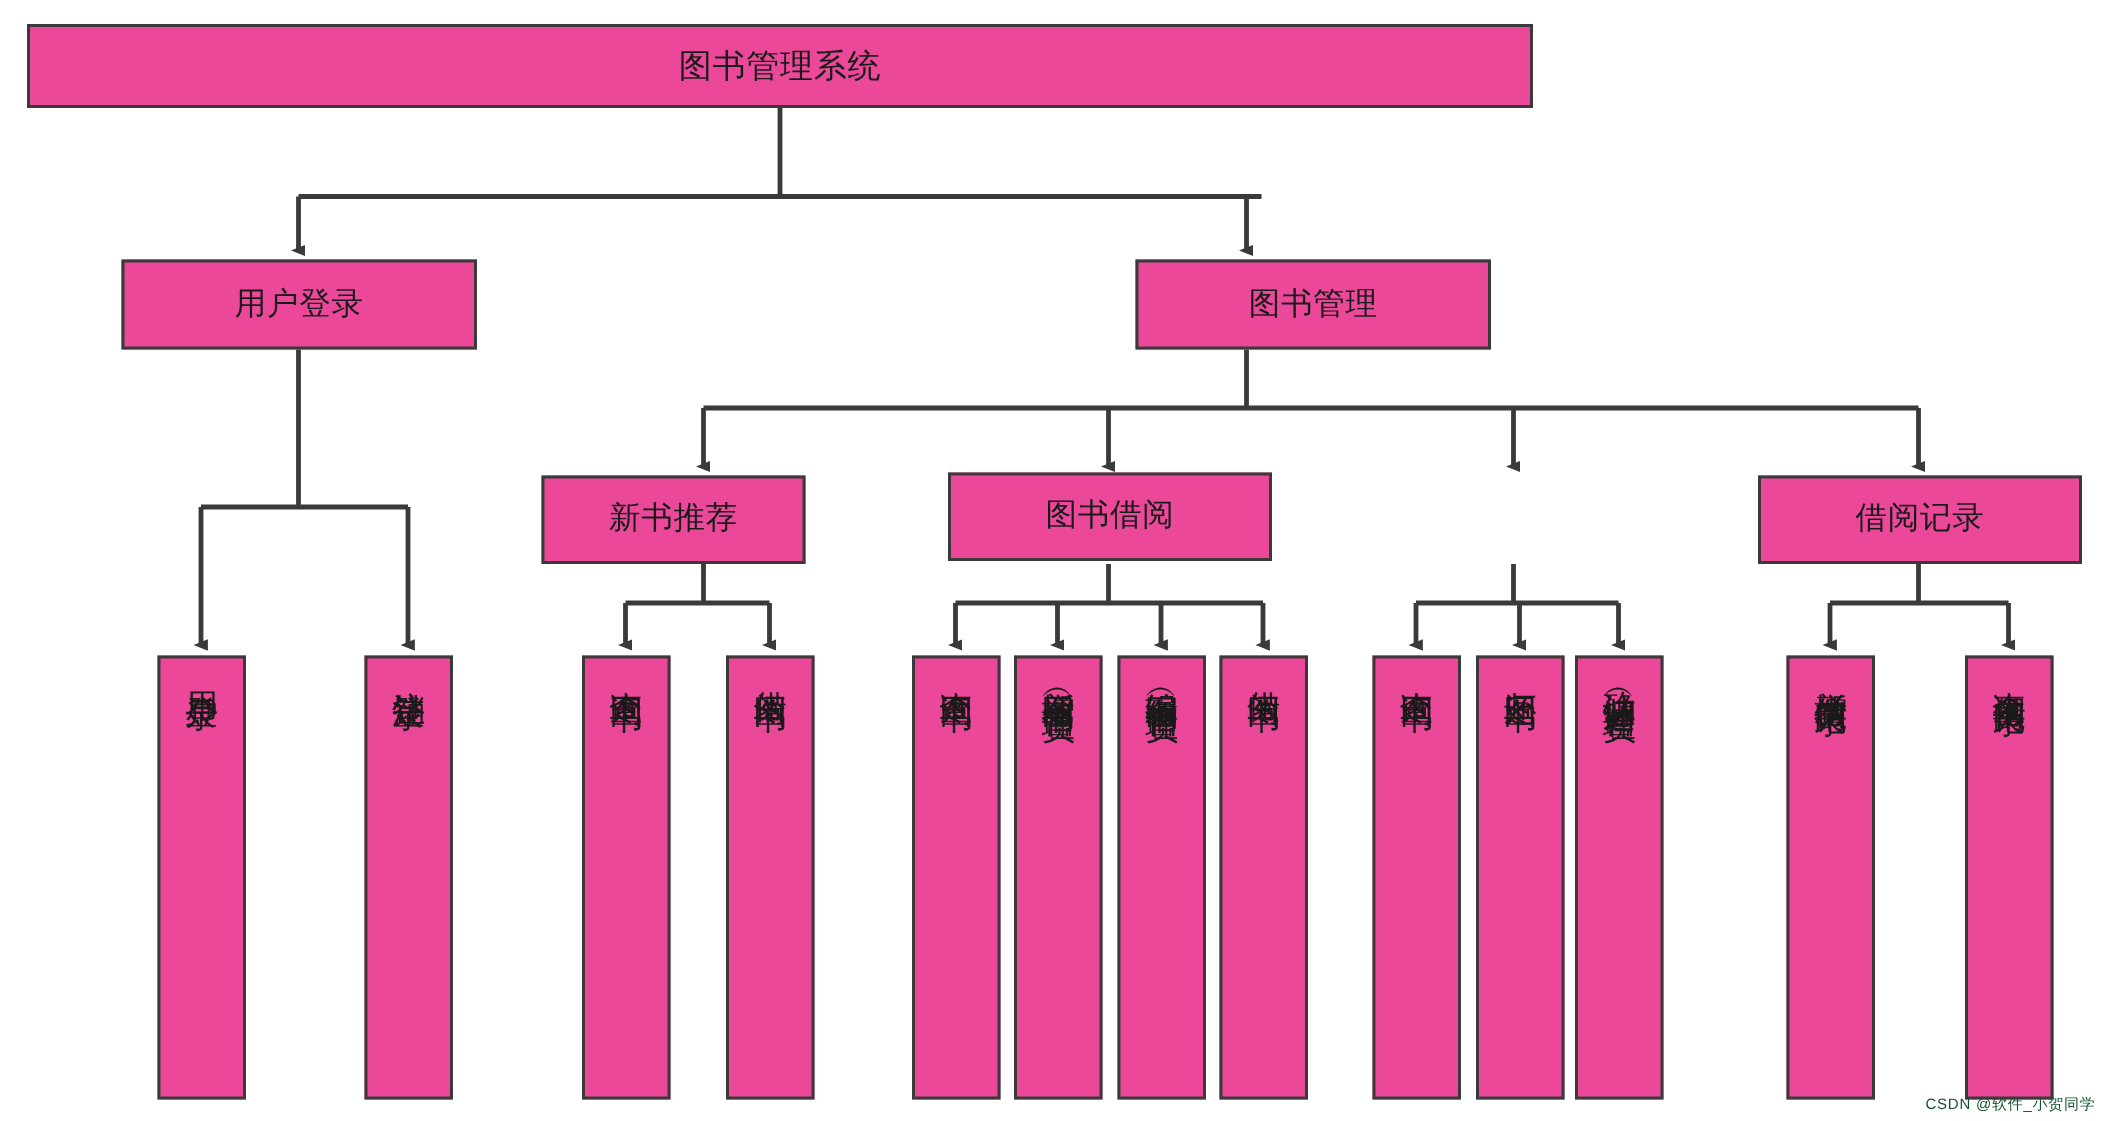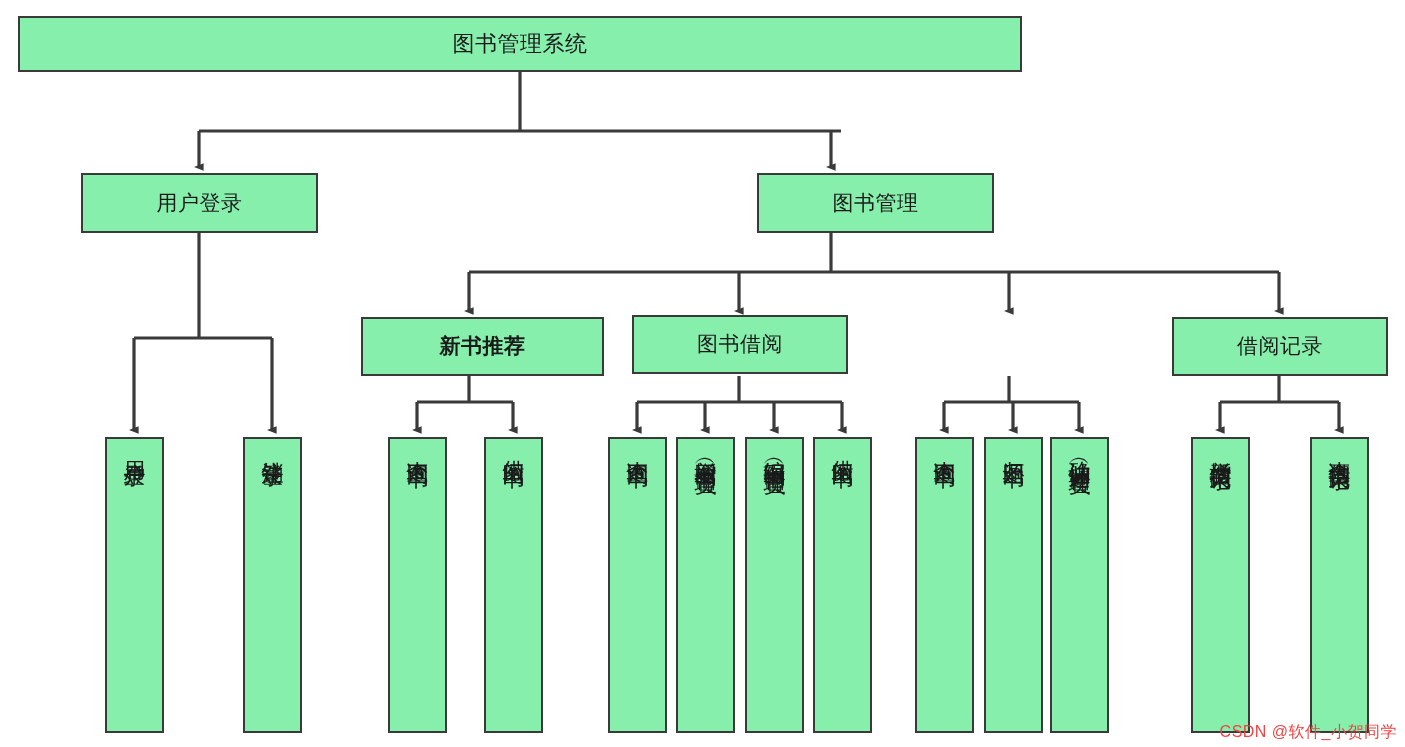--- a/index.html
+++ b/index.html
@@ -22,21 +22,21 @@
     position: absolute;
     left: 0;
     top: 0;
     width: 1405px;
     height: 747px;
     pointer-events: none;
   }
   .node {
     position: absolute;
     box-sizing: border-box;
-    background: #86efac;
+    background: #ec4899;
     border: 2.5px solid #3a3a3a;
     display: flex;
     align-items: center;
     justify-content: center;
     color: #1a1a1a;
     z-index: 2;
   }
   .node .node-label {
     display: block;
     text-align: center;
@@ -62,22 +62,22 @@
     text-orientation: upright;
     font-size: 22px;
     line-height: 1.0;
     letter-spacing: 2px;
     white-space: nowrap;
   }
   .watermark {
     position: absolute;
     right: 8px;
     bottom: 4px;
-    font-size: 16px;
-    color: #ef4444;
+    font-size: 10px;
+    color: #14532d;
     letter-spacing: 0.5px;
     z-index: 5;
     white-space: nowrap;
   }
 </style>
 </head>
 <body>
 
 <div id="diagram-root">
 
@@ -135,21 +135,21 @@
     <span class="node-label">图书管理系统</span>
   </div>
 
   <div class="node horizontal" style="left:81px; top:173px; width:237px; height:60px;">
     <span class="node-label">用户登录</span>
   </div>
   <div class="node horizontal" style="left:712px; top:173px; width:237px; height:60px;margin-left:45px;">
     <span class="node-label">图书管理</span>
   </div>
 
-  <div class="node horizontal" style="left:361px; top:317px; width:243px; height:59px;font-weight:bold;">
+  <div class="node horizontal" style="left:361px; top:317px; width:176px; height:59px;">
     <span class="node-label">新书推荐</span>
   </div>
   <div class="node horizontal" style="left:632px; top:315px; width:216px; height:59px;">
     <span class="node-label">图书借阅</span>
   </div>
   <div class="node horizontal" style="left:1172px; top:317px; width:216px; height:59px;">
     <span class="node-label">借阅记录</span>
   </div>
 
   <div class="node vertical" style="left:105px; top:437px; width:59px; height:296px;">

